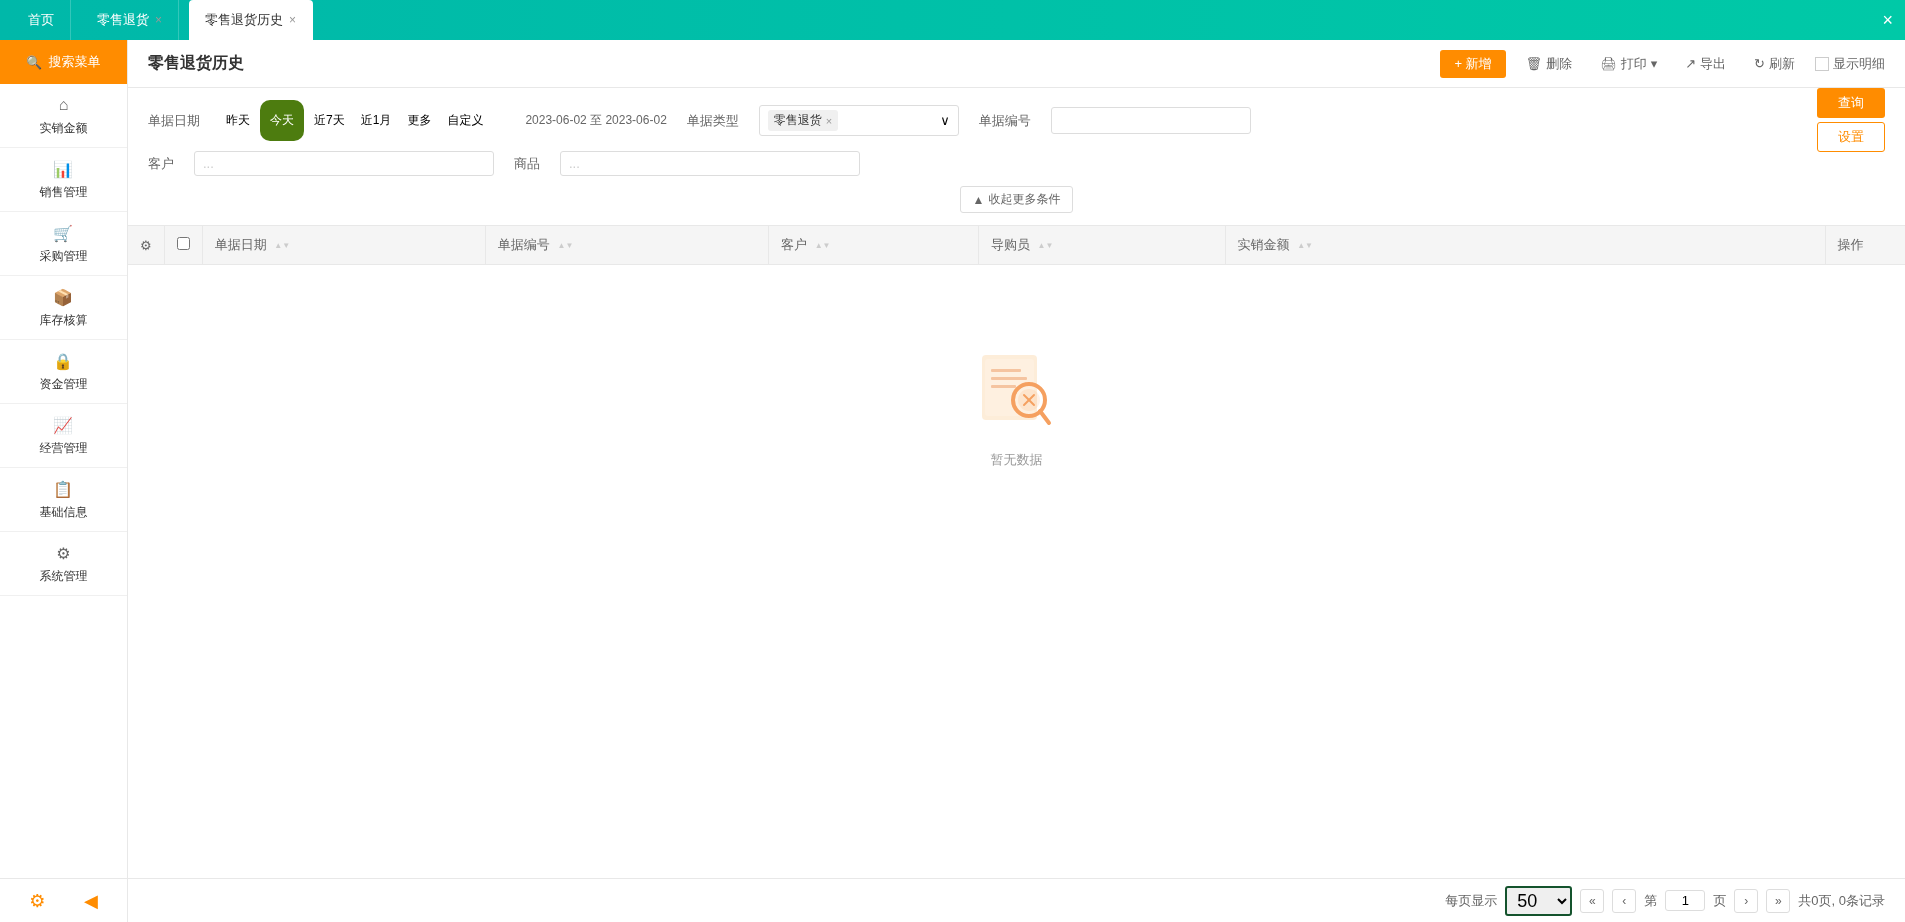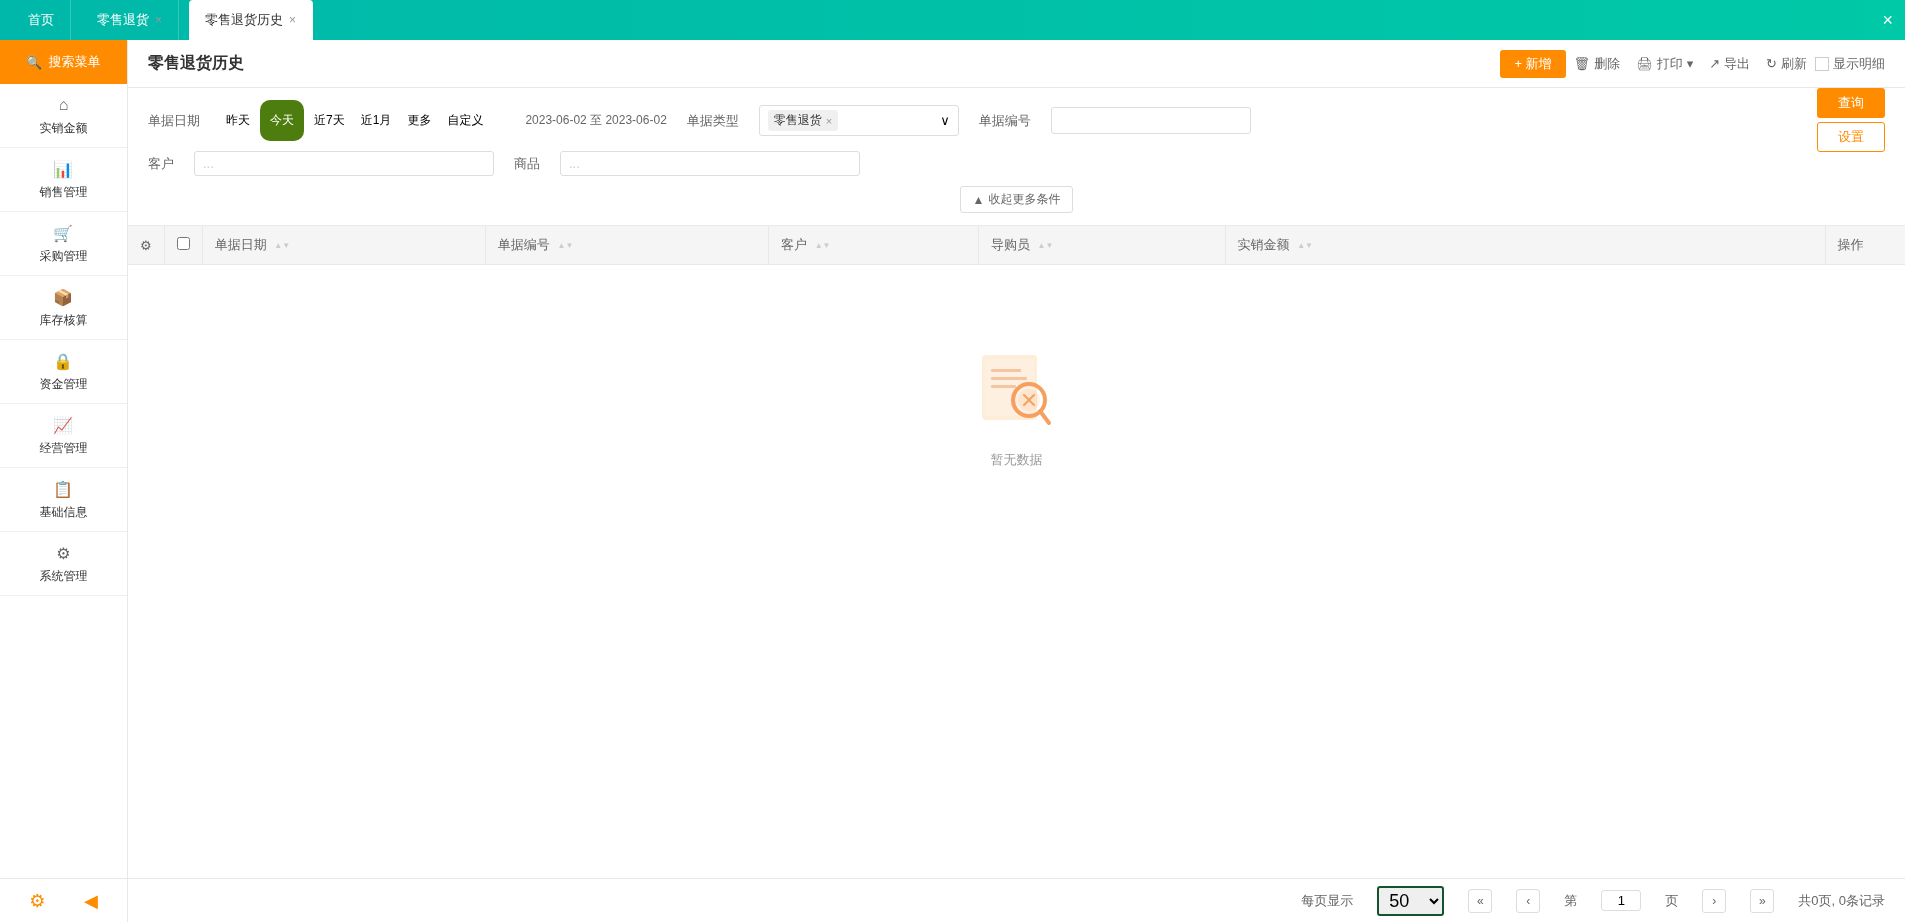--- a/index.html
+++ b/index.html
@@ -133,20 +133,21 @@
     }
     .page-title {
       font-size: 16px;
       font-weight: bold;
       color: #333;
       flex: 1;
     }
     .header-actions {
       display: flex;
       align-items: center;
+      gap: 12px;
     }
     .action-btn {
       display: flex;
       align-items: center;
       gap: 4px;
       font-size: 13px;
       color: #666;
       cursor: pointer;
       padding: 4px 8px;
       border-radius: 3px;
@@ -330,21 +331,21 @@
 
     
     .pagination-bar {
       height: 44px;
       background: white;
       border-top: 1px solid #e8e8e8;
       display: flex;
       align-items: center;
       justify-content: flex-end;
       padding: 0 20px;
-      gap: 24px;
+      gap: 8px;
       font-size: 13px;
       color: #666;
       flex-shrink: 0;
     }
     .page-size-select {
       border: 2px solid #14532d;
       border-radius: 3px;
       padding: 2px 6px;
       font-size: 18px;
     }

